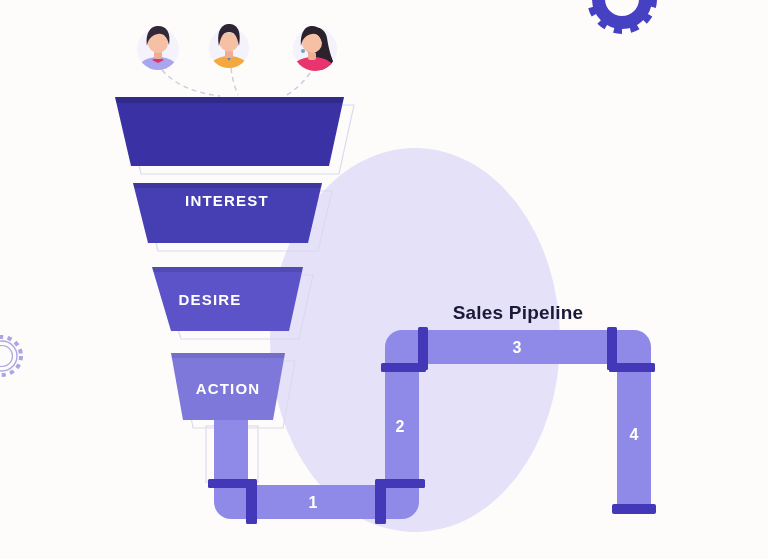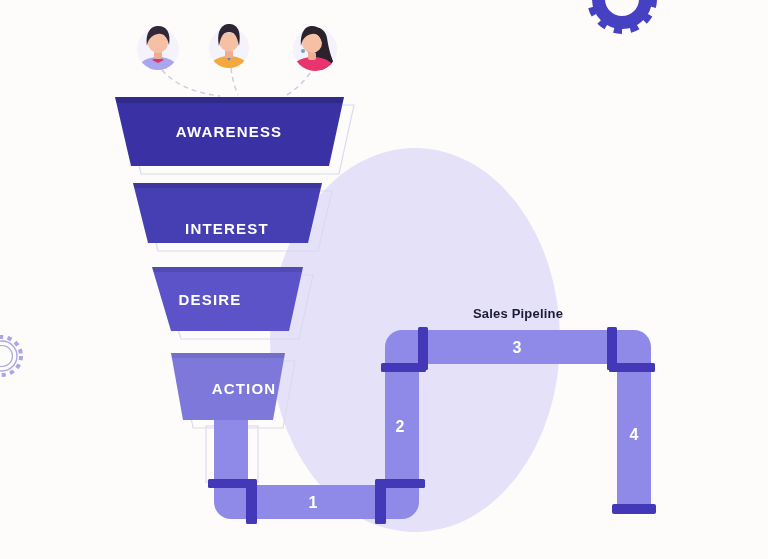--- a/index.html
+++ b/index.html
@@ -12,21 +12,21 @@
   }
   .canvas svg{position:absolute;left:0;top:0;}
   .overlay{position:absolute;transform:translate(-50%,-50%);white-space:nowrap;}
   .stage-label{
     color:#FFFFFF;font-size:15px;font-weight:700;letter-spacing:1.2px;
   }
   .pipe-number{
     color:#FFFFFF;font-size:16px;font-weight:700;
   }
   .pipeline-title{
-    color:#1A1A38;font-size:13px;font-weight:700;letter-spacing:0.2px;
+    color:#1A1A38;font-size:19px;font-weight:700;letter-spacing:0.2px;
   }
 </style>
 </head>
 <body>
 
 <div class="canvas">
 
   <svg width="768" height="559" viewBox="0 0 768 559">
     <defs>
       <clipPath id="av1clip">
@@ -120,24 +120,23 @@
       <rect x="375" y="479" width="11" height="45" rx="1.5" fill="#4339B8"></rect>
       <rect x="379" y="479" width="46" height="9" rx="1.5" fill="#4339B8"></rect>
       <rect x="381" y="363" width="45" height="9" rx="1.5" fill="#4339B8"></rect>
       <rect x="418" y="327" width="10" height="43" rx="1.5" fill="#4339B8"></rect>
       <rect x="607" y="327" width="10" height="43" rx="1.5" fill="#4339B8"></rect>
       <rect x="609" y="363" width="46" height="9" rx="1.5" fill="#4339B8"></rect>
       <rect x="612" y="504" width="44" height="10" rx="2" fill="#4339B8"></rect>
     </g>
   </svg>
 
-  <div class="overlay stage-label" style="left:229px;top:131px">AWARENESS</div>
-  <div class="overlay stage-label" style="left:227px;top:228px">INTEREST</div>
+  <div class="overlay stage-label" style="left:227px;top:200px">INTEREST</div>
   <div class="overlay stage-label" style="left:210px;top:299px">DESIRE</div>
-  <div class="overlay stage-label" style="left:244px;top:388px">ACTION</div>
+  <div class="overlay stage-label" style="left:228px;top:388px">ACTION</div>
 
   <div class="overlay pipeline-title" style="left:518px;top:313px">Sales Pipeline</div>
 
   <div class="overlay pipe-number" style="left:313px;top:503px">1</div>
   <div class="overlay pipe-number" style="left:400px;top:427px">2</div>
   <div class="overlay pipe-number" style="left:517px;top:348px">3</div>
   <div class="overlay pipe-number" style="left:634px;top:435px">4</div>
 </div>
 
 </body></html>

